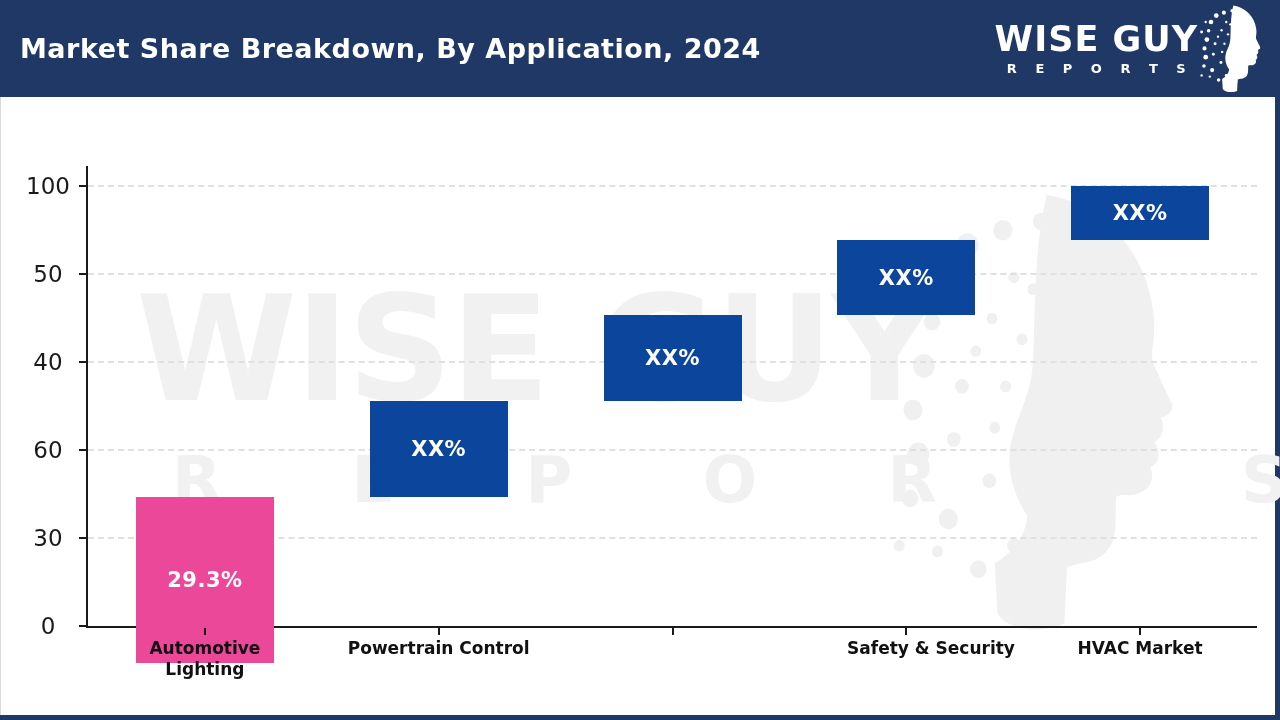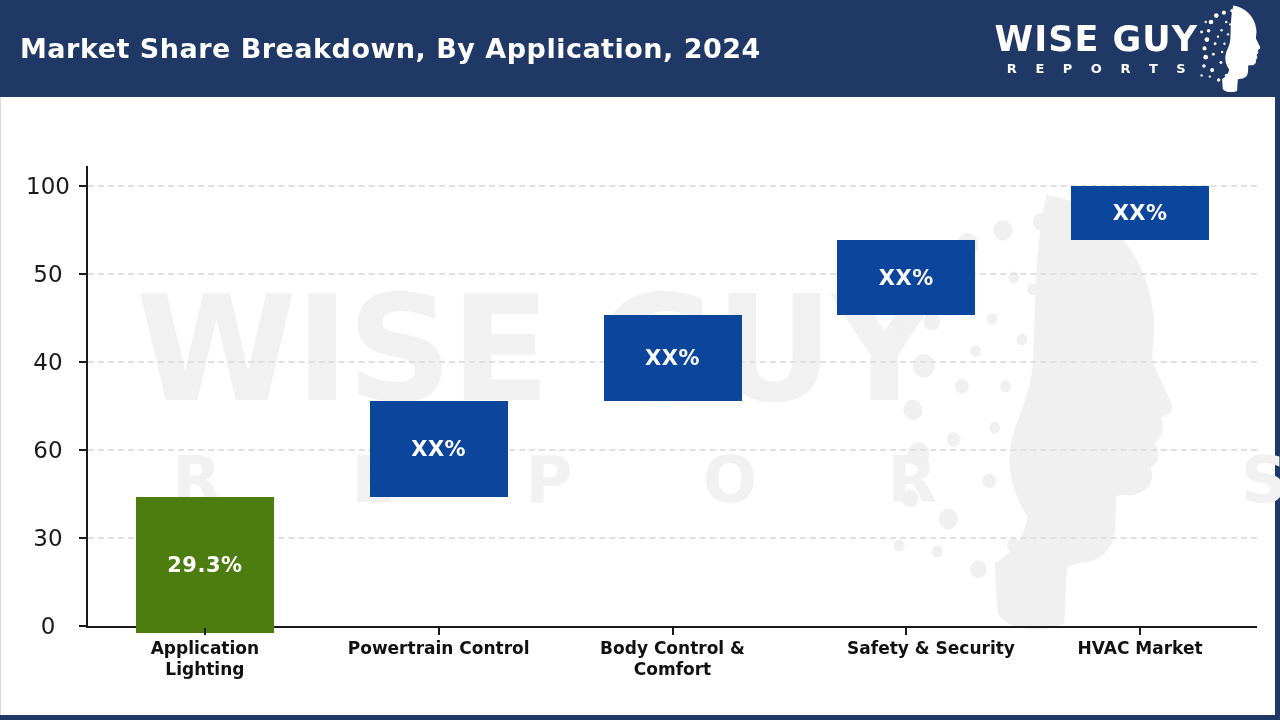--- a/index.html
+++ b/index.html
@@ -176,37 +176,35 @@
     <div class="ytick-label" style="top: 290px;">60</div>
     <div class="gridline" style="top: 201px;"></div>
     <div class="ytick-mark" style="top: 201px;"></div>
     <div class="ytick-label" style="top: 202px;">40</div>
     <div class="gridline" style="top: 113px;"></div>
     <div class="ytick-mark" style="top: 113px;"></div>
     <div class="ytick-label" style="top: 114px;">50</div>
     <div class="gridline" style="top: 25px;"></div>
     <div class="ytick-mark" style="top: 25px;"></div>
     <div class="ytick-label" style="top: 26px;">100</div>
-    <div class="bar" style="left: 47.9px; width: 138px; top: 337.08px; height: 136px; background: #4d7c0f;">
+    <div class="bar" style="left: 47.9px; width: 138px; top: 337.08px; height: 166px; background: #ec4899;">
       <span class="bar-label">29.3%</span>
     </div>
     <div class="xtick-mark" style="left: 115.9px;"></div>
-    <div class="xtick-label" style="left: 1.9px;">Application
+    <div class="xtick-label" style="left: 1.9px;">Automotive
 Lighting</div>
     <div class="bar" style="left: 281.7px; width: 138px; top: 241.16px; height: 95.92px; background: rgb(11, 69, 156);">
       <span class="bar-label">XX%</span>
     </div>
     <div class="xtick-mark" style="left: 349.7px;"></div>
     <div class="xtick-label" style="left: 235.7px;">Powertrain Control</div>
     <div class="bar" style="left: 515.5px; width: 138px; top: 154.92px; height: 86.24px; background: rgb(11, 69, 156);">
       <span class="bar-label">XX%</span>
     </div>
     <div class="xtick-mark" style="left: 583.5px;"></div>
-    <div class="xtick-label" style="left: 469.5px;">Body Control &amp;
-Comfort</div>
     <div class="bar" style="left: 749.3px; width: 138px; top: 80.12px; height: 74.8px; background: rgb(11, 69, 156);">
       <span class="bar-label">XX%</span>
     </div>
     <div class="xtick-mark" style="left: 817.3px;"></div>
     <div class="xtick-label" style="left: 728px;">Safety &amp; Security</div>
     <div class="bar" style="left: 983.1px; width: 138px; top: 26px; height: 54.12px; background: rgb(11, 69, 156);">
       <span class="bar-label">XX%</span>
     </div>
     <div class="xtick-mark" style="left: 1051.1px;"></div>
     <div class="xtick-label" style="left: 937.1px;">HVAC Market</div>

